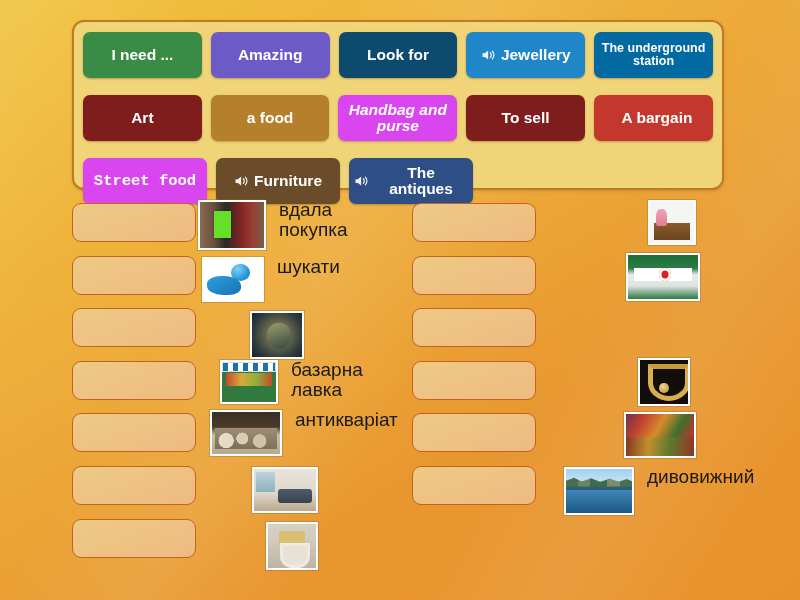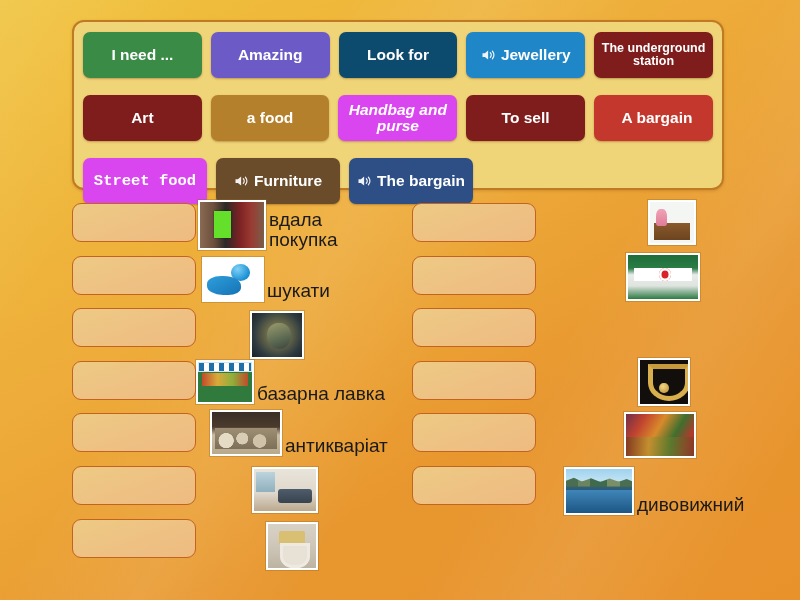--- a/index.html
+++ b/index.html
@@ -98,22 +98,22 @@
     flex: 0 0 auto;
     background: linear-gradient(160deg, #edca84 0%, #eec183 55%, #eebb80 100%);
     border: 1.6px solid #c4621f;
     border-radius: 9px;
     margin-top: 3px;
     cursor: pointer;
   }
 
   .answer {
     display: flex;
-    align-items: flex-end;
-    gap: 2px;
+    align-items: flex-start;
+    gap: 12px;
     margin-left: 2px;
   }
 
   .thumb {
     flex: 0 0 auto;
     background: #ffffff;
     border: 2px solid #ffffff;
     box-shadow: 0 0 0 1px rgba(150,100,40,0.35);
     overflow: hidden;
     position: relative;
@@ -374,21 +374,21 @@
         <span class="tile-label">Look for</span>
       </div>
       <div class="tile" style="background: rgb(31, 134, 200);">
         <svg class="spk" viewBox="0 0 20 18">
           <path fill="#ffffff" d="M2 6.5h3.2L9.5 3v12L5.2 11.5H2z"></path>
           <path fill="none" stroke="#ffffff" stroke-width="1.6" stroke-linecap="round" d="M12.4 6.0a4.2 4.2 0 0 1 0 6.0"></path>
           <path fill="none" stroke="#ffffff" stroke-width="1.6" stroke-linecap="round" d="M15.2 4.0a7.2 7.2 0 0 1 0 10.0"></path>
         </svg>
         <span class="tile-label">Jewellery</span>
       </div>
-      <div class="tile small" style="background: #7f1d1d;">
+      <div class="tile small" style="background: #0369a1;">
         <span class="tile-label">The underground station</span>
       </div>
     </div>
     <div class="bank-row">
       <div class="tile" style="background: #7f1d1d;">
         <span class="tile-label">Art</span>
       </div>
       <div class="tile" style="background: rgb(181, 128, 44);">
         <span class="tile-label">a food</span>
       </div>
@@ -413,21 +413,21 @@
           <path fill="none" stroke="#ffffff" stroke-width="1.6" stroke-linecap="round" d="M15.2 4.0a7.2 7.2 0 0 1 0 10.0"></path>
         </svg>
         <span class="tile-label">Furniture</span>
       </div>
       <div class="tile" style="background: rgb(45, 79, 134);">
         <svg class="spk" viewBox="0 0 20 18">
           <path fill="#ffffff" d="M2 6.5h3.2L9.5 3v12L5.2 11.5H2z"></path>
           <path fill="none" stroke="#ffffff" stroke-width="1.6" stroke-linecap="round" d="M12.4 6.0a4.2 4.2 0 0 1 0 6.0"></path>
           <path fill="none" stroke="#ffffff" stroke-width="1.6" stroke-linecap="round" d="M15.2 4.0a7.2 7.2 0 0 1 0 10.0"></path>
         </svg>
-        <span class="tile-label">The bargain</span>
+        <span class="tile-label">The antiques</span>
       </div>
     </div>
   </div>
 
 <div class="column" id="column-left">
     <div class="row">
       <div class="slot"></div>
       <div class="answer" style="margin-top: 0px; margin-left: 2px;">
         <div class="thumb" style="width: 68px; height: 50px;">
           <div class="art art-sale"></div>
@@ -448,21 +448,21 @@
     <div class="row">
       <div class="slot"></div>
       <div class="answer" style="margin-top: 6px; margin-left: 54px;">
         <div class="thumb" style="width: 54px; height: 48px;">
           <div class="art art-cat"></div>
         </div>
       </div>
     </div>
     <div class="row">
       <div class="slot"></div>
-      <div class="answer" style="margin-top: 2px; margin-left: 0;">
+      <div class="answer" style="margin-top: 2px; margin-left: 24px;">
         <div class="thumb" style="width: 58px; height: 44px;">
           <div class="art art-stall"></div>
         </div>
         <div class="word">базарна лавка</div>
       </div>
     </div>
     <div class="row">
       <div class="slot"></div>
       <div class="answer" style="margin-top: 0px; margin-left: 14px;">
         <div class="thumb" style="width: 72px; height: 46px;">

